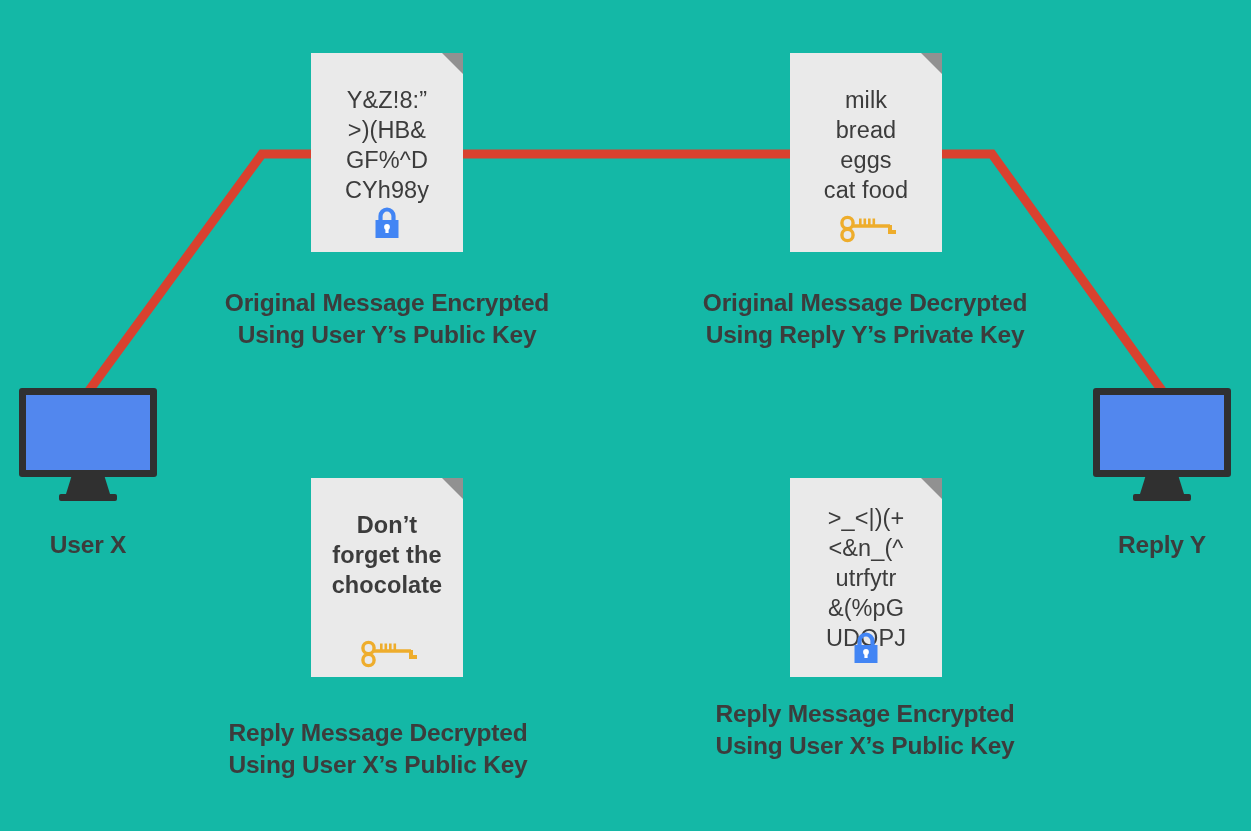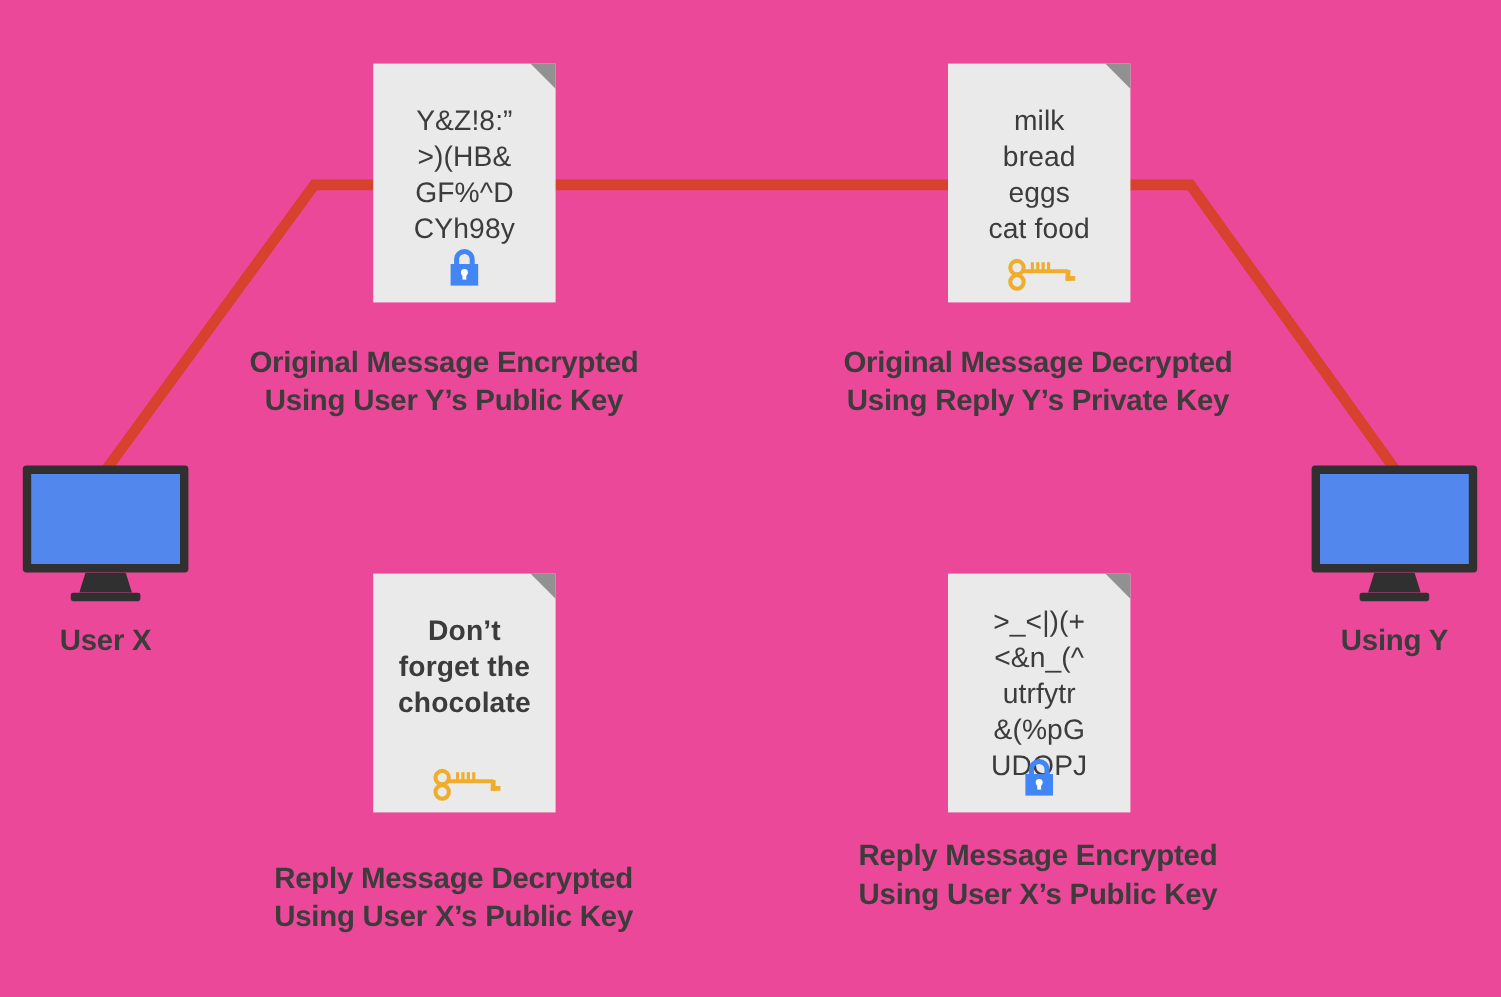--- a/index.html
+++ b/index.html
@@ -8,21 +8,21 @@
     background: #ffffff;
   }
   body {
     font-family: "Liberation Sans", sans-serif;
     -webkit-font-smoothing: antialiased;
   }
   #canvas {
     position: relative;
     width: 1251px;
     height: 831px;
-    background: #ec4899;
+    background: #14b8a6;
     overflow: hidden;
   }
 
   
   #connector {
     position: absolute;
     left: 0; top: 0;
     width: 1251px;
     height: 831px;
     pointer-events: none;
@@ -87,21 +87,21 @@
     position: absolute;
     text-align: center;
     font-size: 24.5px;
     line-height: 32px;
     font-weight: bold;
     color: #3c3c3c;
     letter-spacing: -0.2px;
     white-space: pre-line;
     width: 560px;
   }
-  #caption-top-left     { left: 90px; top: 287px; }
+  #caption-top-left     { left: 107px; top: 287px; }
   #caption-top-right    { left: 585px; top: 287px; }
   #caption-bottom-left  { left: 98px; top: 717px; }
   #caption-bottom-right { left: 585px; top: 698px; }
 
   
   .monitor {
     position: absolute;
     width: 138px;
   }
   #monitor-left  { left: 19px;   top: 388px; }
@@ -128,21 +128,21 @@
     clip-path: polygon(12% 0, 88% 0, 100% 100%, 0 100%);
   }
   .monitor .base {
     width: 58px;
     height: 7px;
     background: #303030;
     margin: 0 auto;
     border-radius: 2px;
   }
   .monitor .user-label {
-    margin-top: 20px;
+    margin-top: 30px;
     text-align: center;
     font-size: 24.5px;
     font-weight: bold;
     color: #3c3c3c;
     letter-spacing: -0.2px;
   }
 </style>
 </head>
 <body>
 
@@ -250,16 +250,16 @@
     <div class="base"></div>
     <div class="user-label">User X</div>
   </div>
 
   <div class="monitor" id="monitor-right">
     <div class="screen-frame">
       <div class="screen"></div>
     </div>
     <div class="neck"></div>
     <div class="base"></div>
-    <div class="user-label">Using Y</div>
+    <div class="user-label">Reply Y</div>
   </div>
 
 </div>
 
 </body></html>

